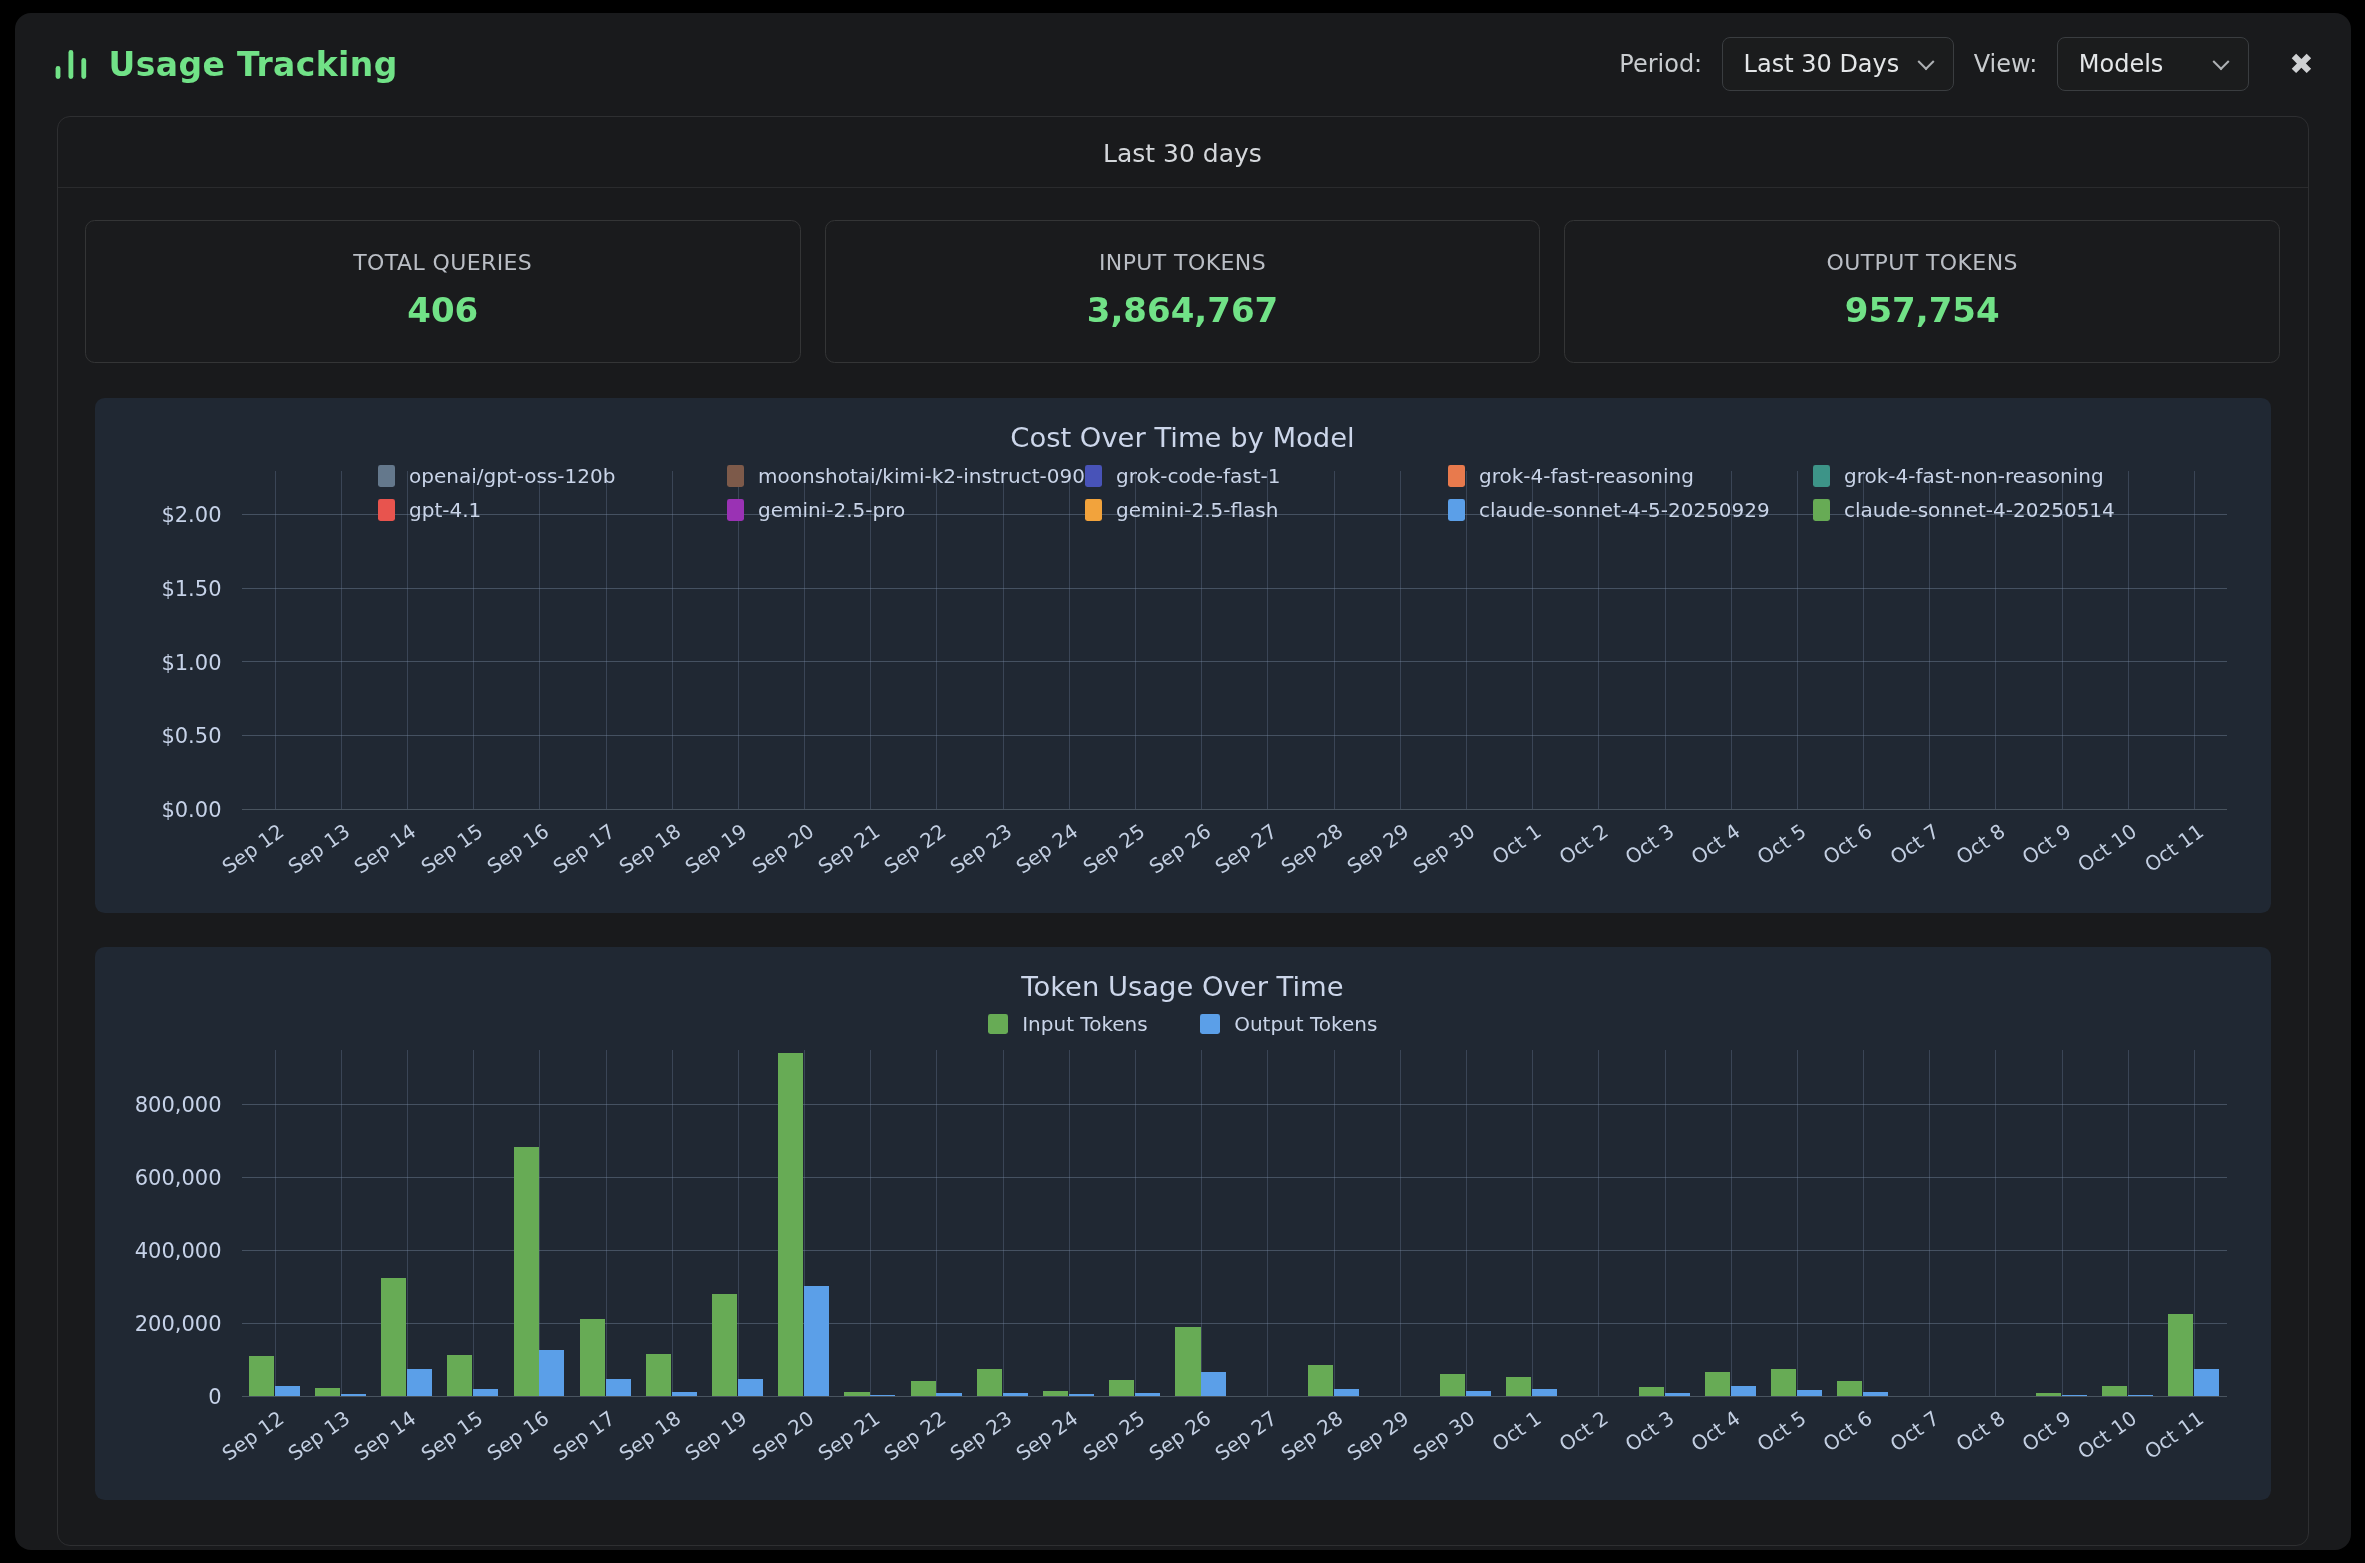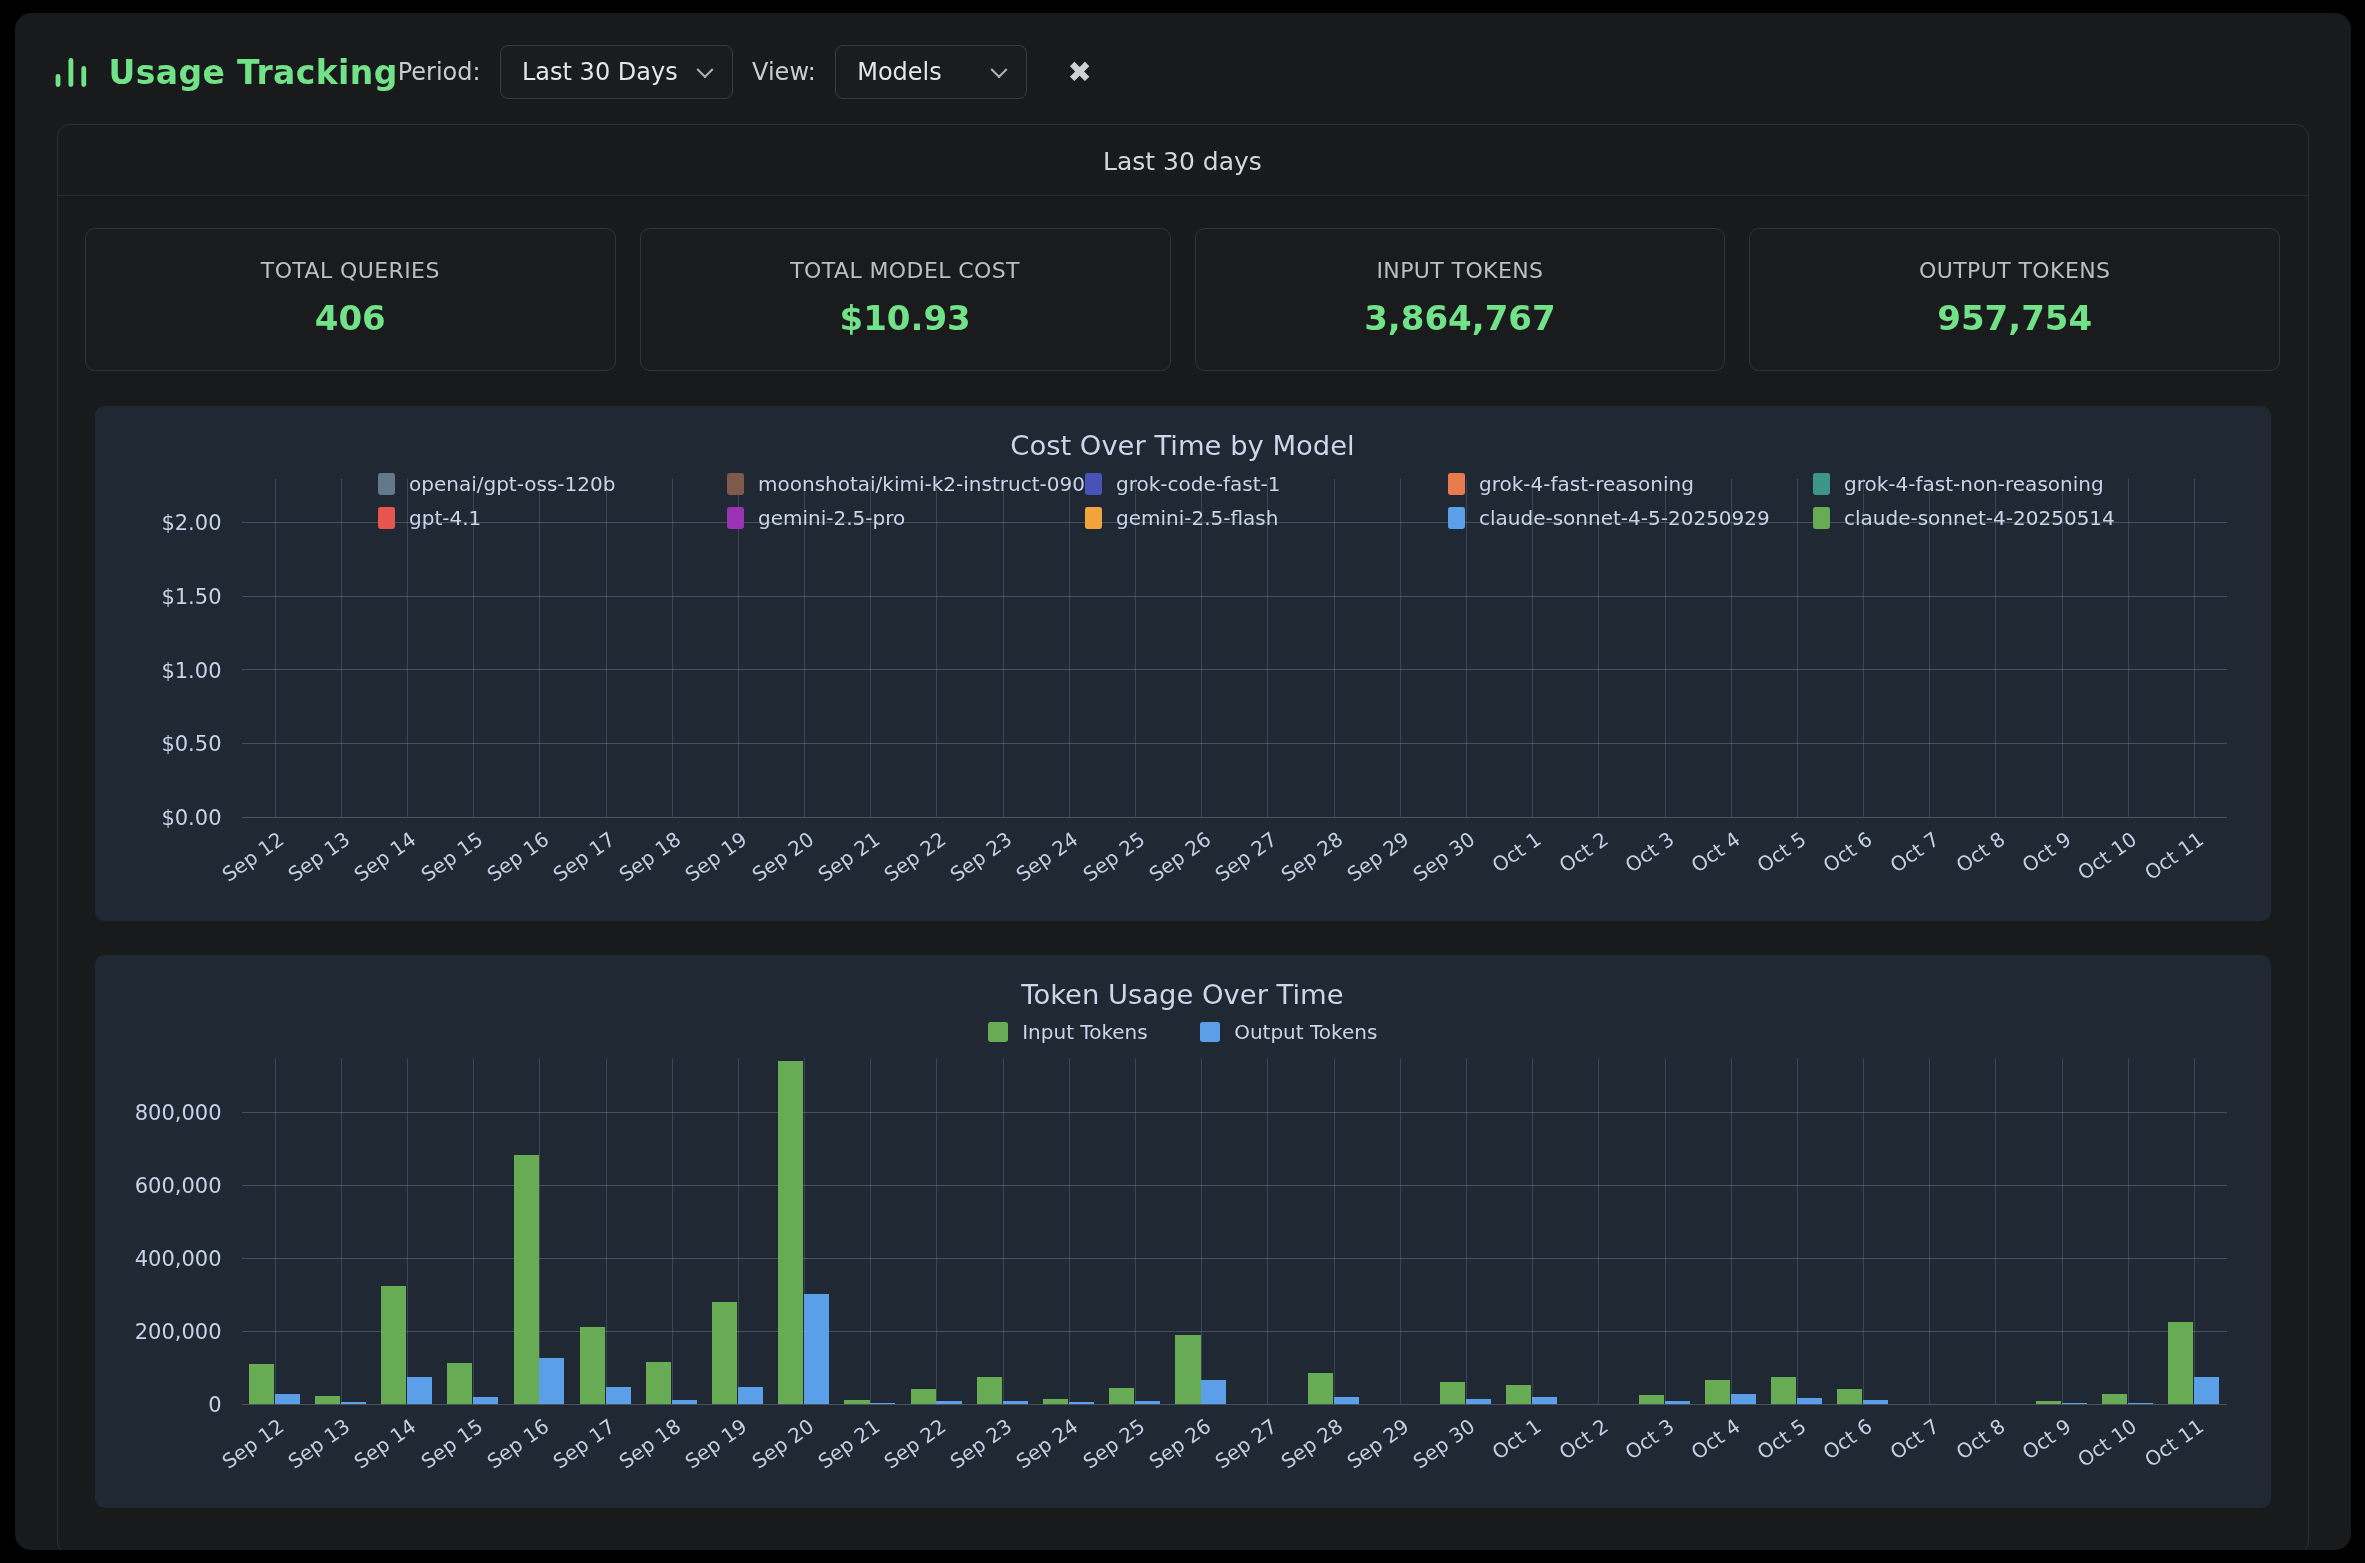--- a/index.html
+++ b/index.html
@@ -1,21 +1,21 @@
 <!DOCTYPE html>
 <html style="font-size:13px"><head>
 <meta charset="utf-8">
 <style>
   * { box-sizing: border-box; margin: 0; padding: 0; }
   html, body { width: 2366px; height: 1564px; background: #000; overflow: hidden;
     font-family: "DejaVu Sans", "Liberation Sans", sans-serif; }
   .window { position: absolute; inset: 13px 14.5px; background: #191a1c; border-radius: 16px; overflow: hidden; }
 
   
-  .topbar { display: flex; align-items: center; justify-content: flex-start; padding: 32px 37px 18px 39px; }
+  .topbar { display: flex; align-items: center; justify-content: space-between; padding: 24px 37px 18px 39px; }
   .title-wrap { display: flex; align-items: center; gap: 18px; }
   .app-title { color: #71e287; font-size: 33px; font-weight: bold; letter-spacing: 0.4px; }
   .controls { display: flex; align-items: center; gap: 19.4px; }
   .ctl-label { color: #c9cccf; font-size: 24px; }
   .select { display: flex; align-items: center; gap: 21px; background: #1b1c1d; border: 0.8px solid #3a3d40;
     border-radius: 8px; padding: 12px 21px; min-width: 192px; cursor: default; }
   .select .sel-text { color: #e4e6e8; font-size: 24px; }
   .chev { width: 12px; height: 12px; border-right: 2.4px solid #aeb1b4; border-bottom: 2.4px solid #aeb1b4;
     transform: rotate(45deg) translate(-1.6px,-1.6px); flex-shrink: 0; margin-left: auto; }
   .close-btn { color: #cfd1d3; font-size: 29px; font-weight: bold; margin-left: 21px; line-height: 1; cursor: default; }
@@ -84,24 +84,20 @@
     </div>
   </div>
 
   <div class="outer-panel">
     <div class="panel-title">Last 30 days</div>
 
     <div class="cards">
       <div class="card">
         <div class="card-label">TOTAL QUERIES</div>
         <div class="card-value">406</div>
-      </div>
-      <div class="card">
-        <div class="card-label">TOTAL MODEL COST</div>
-        <div class="card-value">$10.93</div>
       </div>
       <div class="card">
         <div class="card-label">INPUT TOKENS</div>
         <div class="card-value">3,864,767</div>
       </div>
       <div class="card">
         <div class="card-label">OUTPUT TOKENS</div>
         <div class="card-value">957,754</div>
       </div>
     </div>

